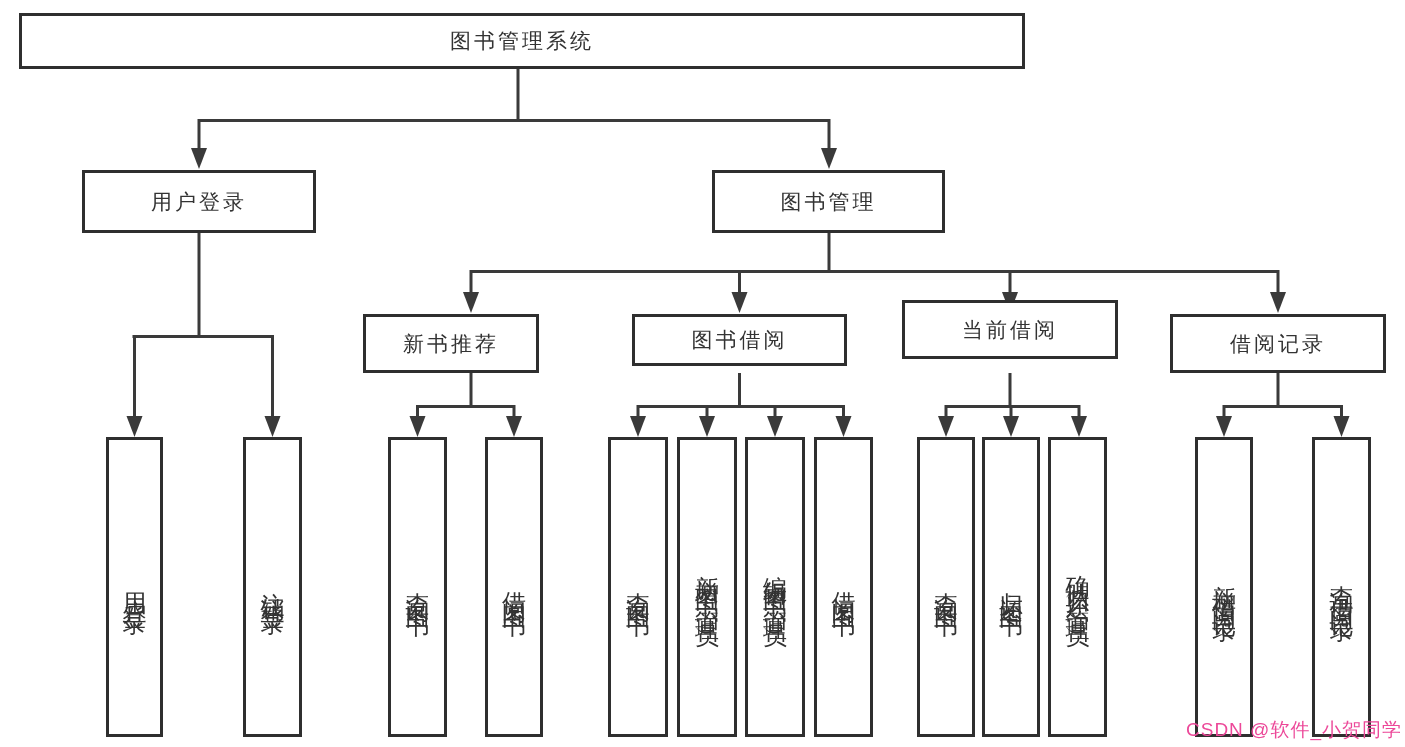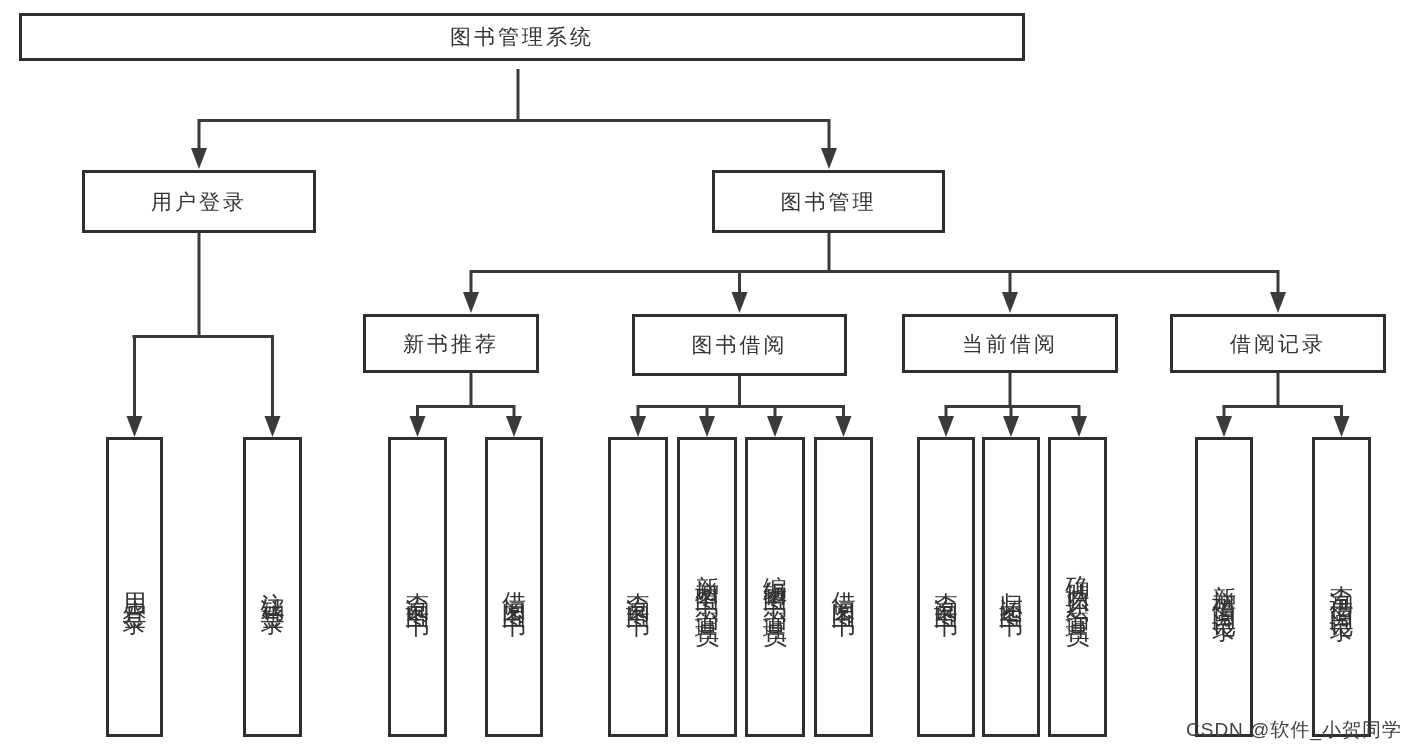--- a/index.html
+++ b/index.html
@@ -45,21 +45,21 @@
   }
   .box .lbl {
     display: block;
   }
   .watermark {
     position: absolute;
     left: 1186px;
     top: 717px;
     font-size: 19px;
     letter-spacing: 1px;
-    color: #404040;
+    color: #ec4899;
     white-space: nowrap;
     z-index: 4;
   }
 </style>
 </head>
 <body>
 
 <div class="canvas">
 
   <svg class="connectors" width="1405" height="747" viewBox="0 0 1405 747">
@@ -88,38 +88,38 @@
       <polygon points="775,437 767,416 783,416"></polygon>
       <polygon points="843.5,437 835.5,416 851.5,416"></polygon>
       <polygon points="946,437 938,416 954,416"></polygon>
       <polygon points="1011,437 1003,416 1019,416"></polygon>
       <polygon points="1079,437 1071,416 1087,416"></polygon>
       <polygon points="1224,437 1216,416 1232,416"></polygon>
       <polygon points="1341.5,437 1333.5,416 1349.5,416"></polygon>
     </g>
   </svg>
 
-  <div class="box h" style="left:19px; top:13px; width:1006px; height:48px;align-items:center;">
+  <div class="box h" style="left:19px; top:13px; width:1006px; height:56px;align-items:center;">
     <span class="lbl">图书管理系统</span>
   </div>
 
   <div class="box h" style="left:82px; top:170px; width:234px; height:63px;">
     <span class="lbl">用户登录</span>
   </div>
   <div class="box h" style="left:712px; top:170px; width:233px; height:63px;">
     <span class="lbl">图书管理</span>
   </div>
 
   <div class="box h" style="left:363px; top:314px; width:176px; height:59px;">
     <span class="lbl">新书推荐</span>
   </div>
-  <div class="box h" style="left:632px; top:314px; width:215px; height:62px;">
+  <div class="box h" style="left:632px; top:314px; width:215px; height:52px;">
     <span class="lbl">图书借阅</span>
   </div>
-  <div class="box h" style="left:902px; top:314px; width:216px; height:59px;">
+  <div class="box h" style="left:902px; top:300px; width:216px; height:59px;">
     <span class="lbl">当前借阅</span>
   </div>
   <div class="box h" style="left:1170px; top:314px; width:216px; height:59px;text-align:right;">
     <span class="lbl">借阅记录</span>
   </div>
 
   <div class="box v" style="left:106px; top:437px; width:57px; height:300px;">
     <span class="lbl">用户登录</span>
   </div>
   <div class="box v" style="left:243px; top:437px; width:59px; height:300px;">

